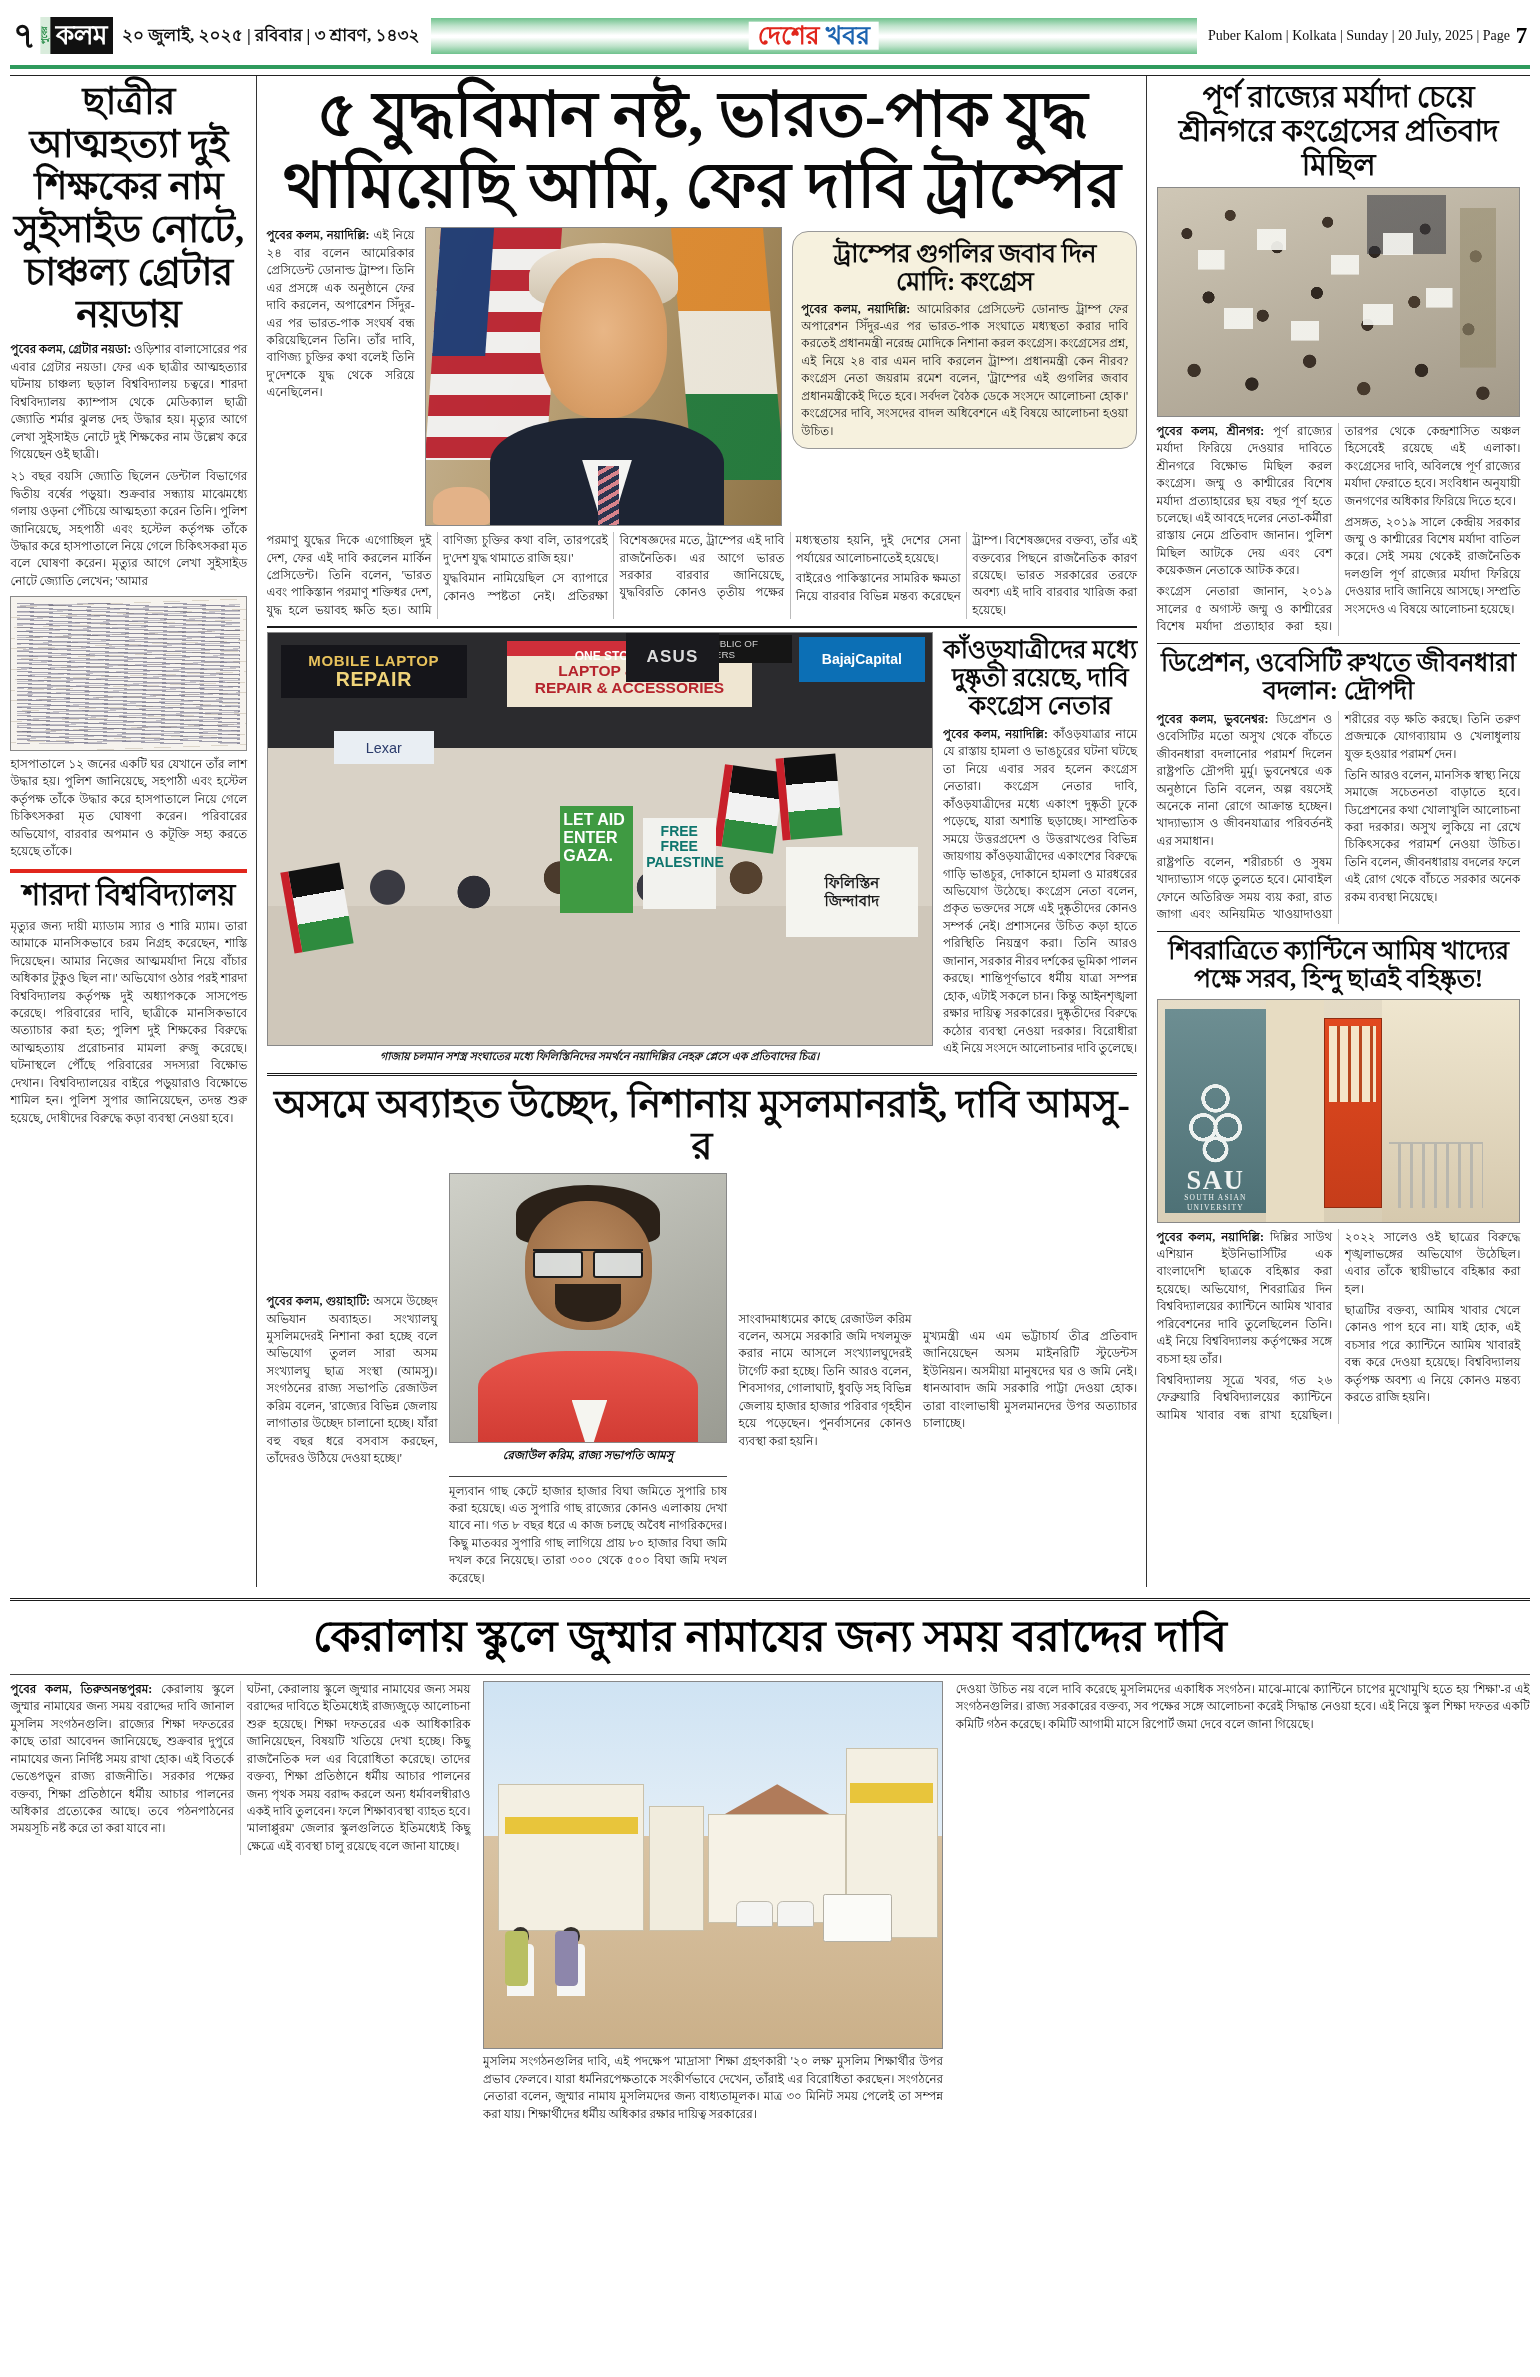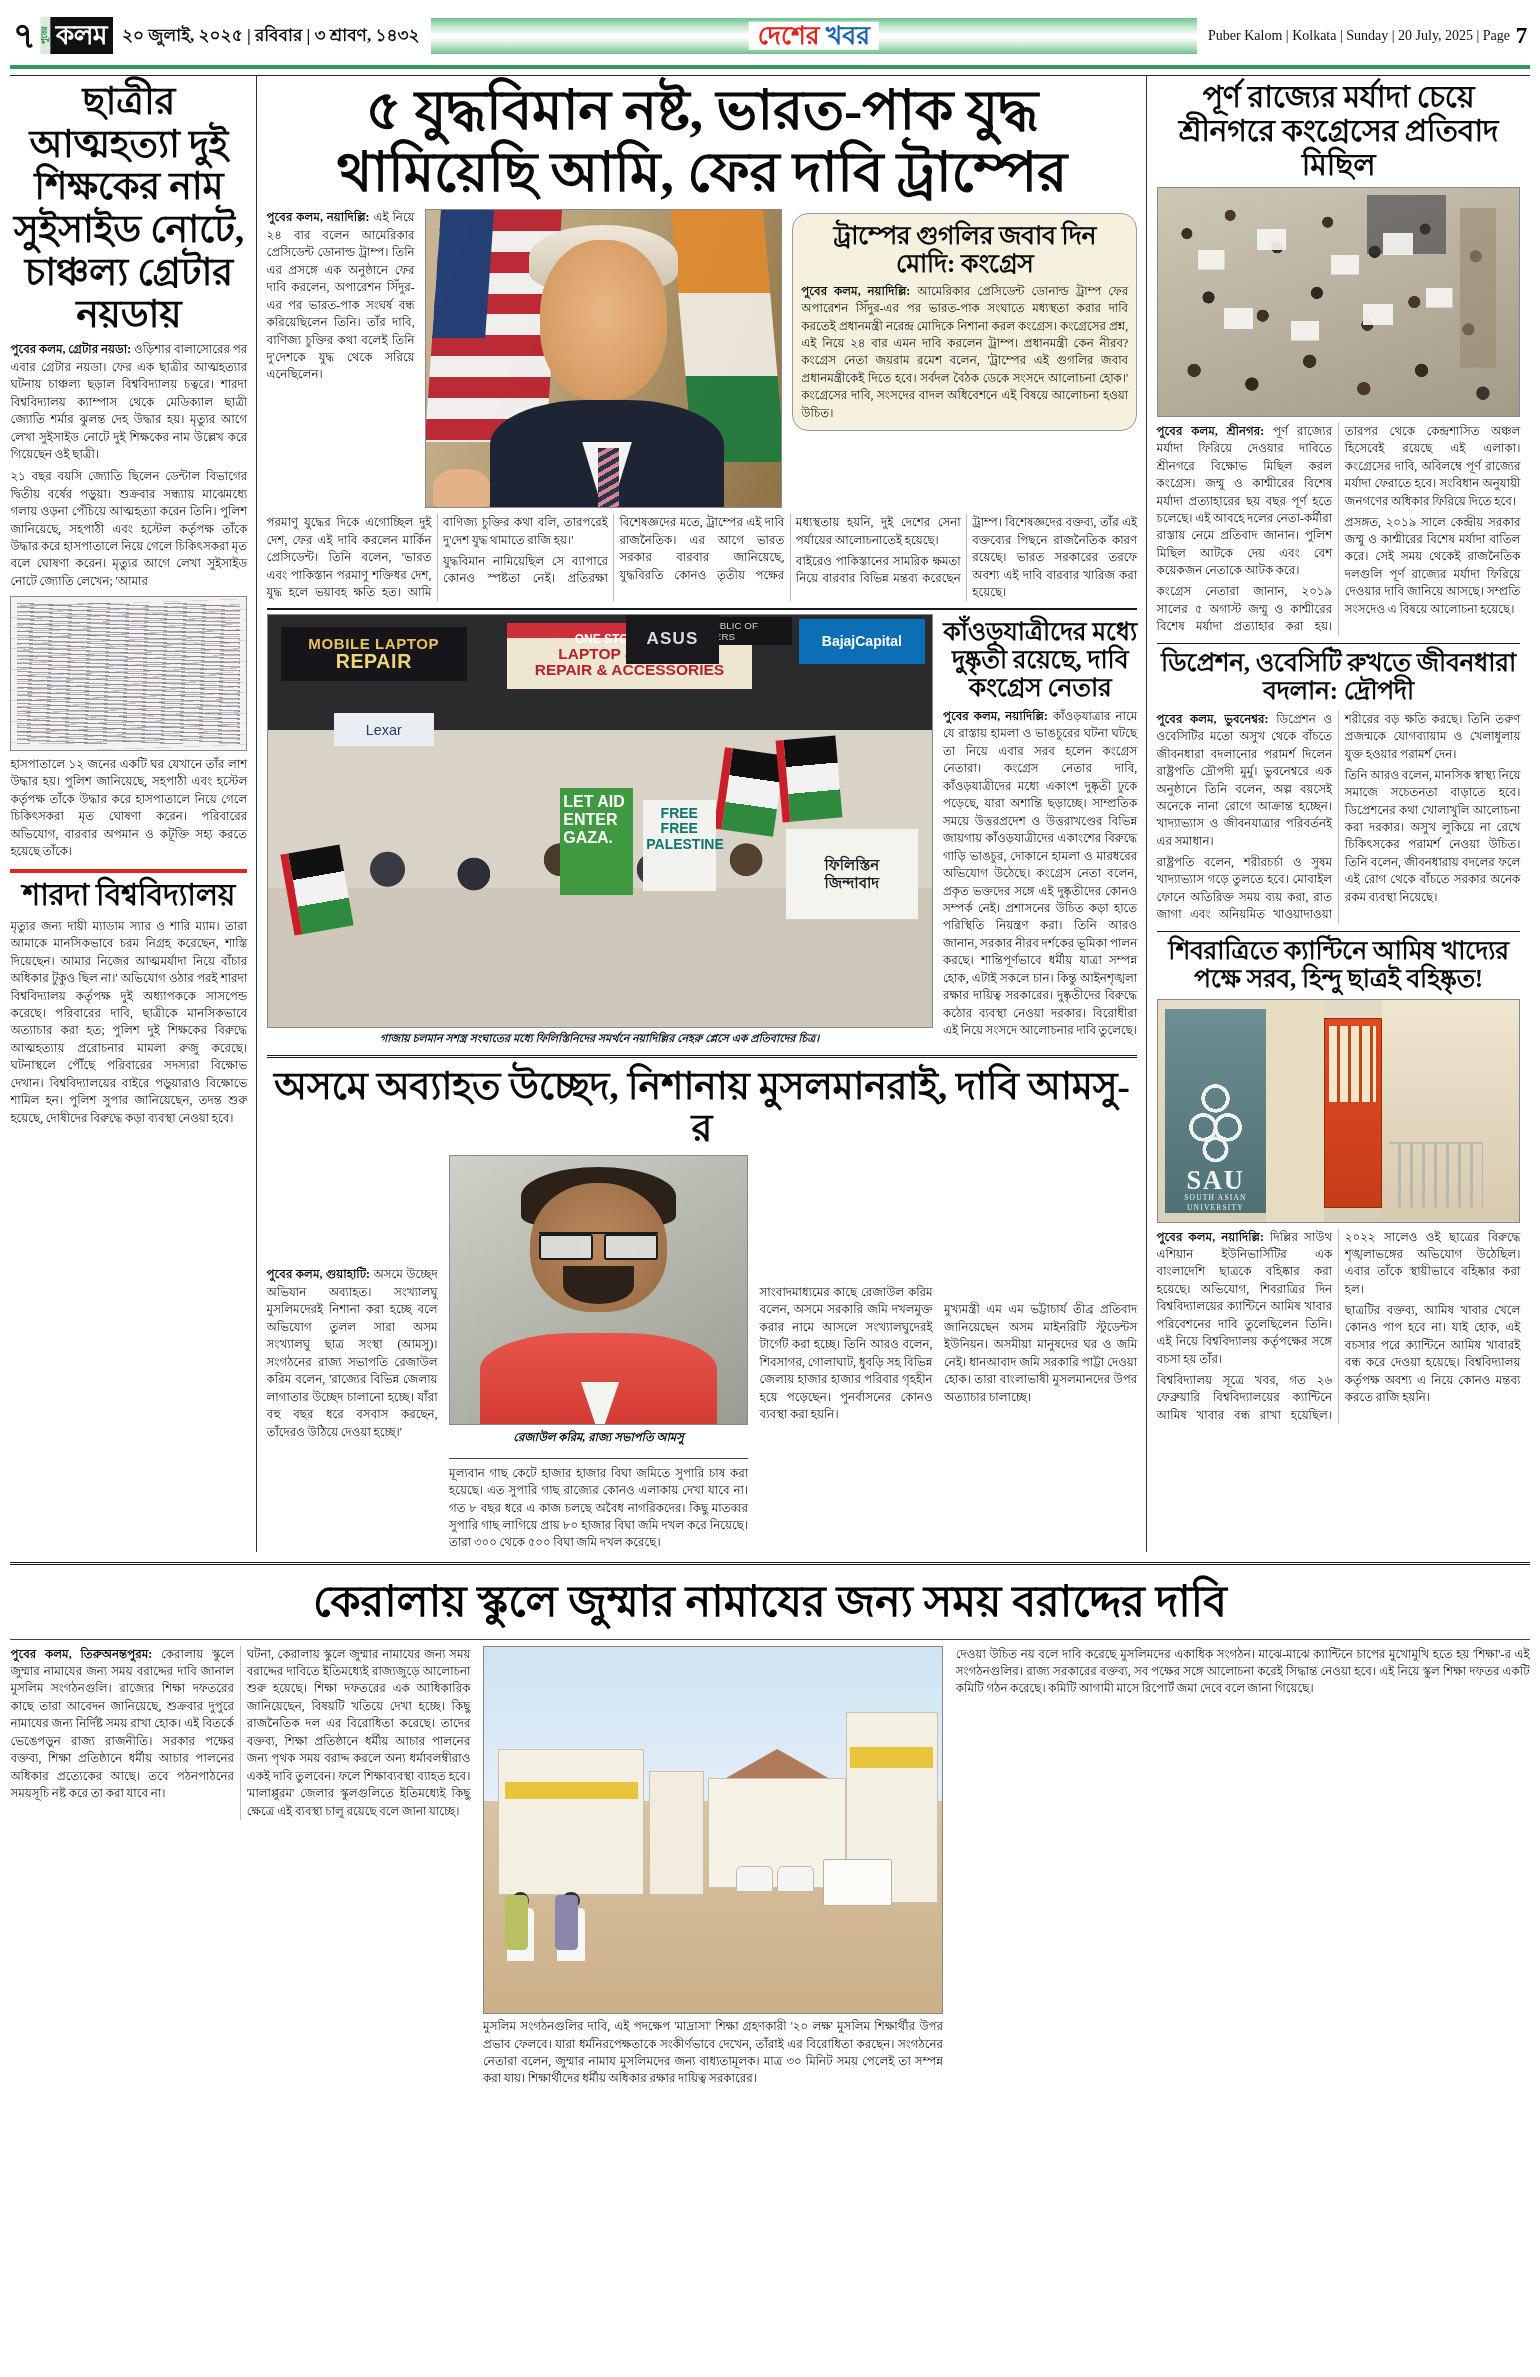--- a/index.html
+++ b/index.html
@@ -126,21 +126,21 @@
 
   
   .hl {
     font-weight: 700;
     color: #0a0a0a;
     line-height: 1.12;
     text-align: center;
     margin: 4.6px 0 5.8px 0;
     letter-spacing: -0.3px;
   }
-  .hl-xl  { font-size: 55px; }
+  .hl-xl  { font-size: 63px; }
   .hl-lg  { font-size: 38px; }
   .hl-md  { font-size: 30px; }
   .hl-sm  { font-size: 25px; }
 
   .body-txt {
     font-size: 11.8px;
     line-height: 1.48;
     text-align: justify;
     color: #111;
     hyphens: auto;
@@ -628,21 +628,21 @@
         <div class="hl hl-lg">অসমে অব্যাহত উচ্ছেদ, নিশানায় মুসলমানরাই, দাবি আমসু-র</div>
 
         <div style="display:flex; gap:11.5px; align-items:center;">
           <div style="width:171px">
             <div class="body-txt">
               <b>পুবের কলম, গুয়াহাটি:</b>
               <span>অসমে উচ্ছেদ অভিযান অব্যাহত। সংখ্যালঘু মুসলিমদেরই নিশানা করা হচ্ছে বলে অভিযোগ তুলল সারা অসম সংখ্যালঘু ছাত্র সংস্থা (আমসু)। সংগঠনের রাজ্য সভাপতি রেজাউল করিম বলেন, 'রাজ্যের বিভিন্ন জেলায় লাগাতার উচ্ছেদ চালানো হচ্ছে। যাঁরা বহু বছর ধরে বসবাস করছেন, তাঁদেরও উঠিয়ে দেওয়া হচ্ছে।'</span>
             </div>
           </div>
 
-          <div style="width:299px">
+          <div style="width:278px">
             <div class="ph ph-portrait">
               <div class="hairp"></div>
               <div class="head"></div>
               <div class="glasses"></div>
               <div class="beard"></div>
               <div class="kurta"></div>
               <div class="collar"></div>
             </div>
             <div class="cap-plain">রেজাউল করিম, রাজ্য সভাপতি আমসু</div>
             <div class="rule-thin"></div>

